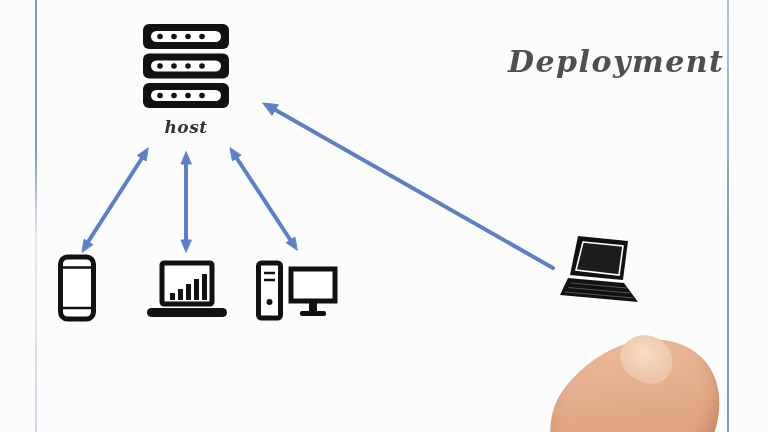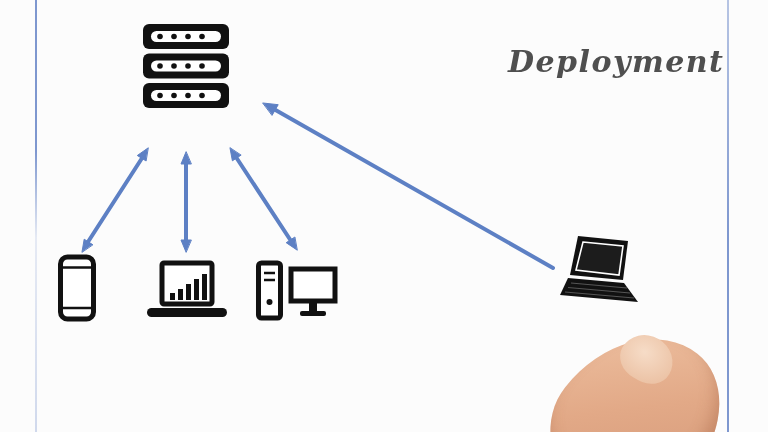--- a/index.html
+++ b/index.html
@@ -141,20 +141,21 @@
         <circle cx="31" cy="42" r="2.8"></circle>
       <circle cx="45" cy="42" r="2.8"></circle>
         <circle cx="59" cy="42" r="2.8"></circle>
       <circle cx="17" cy="71.5" r="2.8"></circle>
         <circle cx="31" cy="71.5" r="2.8"></circle>
       <circle cx="45" cy="71.5" r="2.8"></circle>
         <circle cx="59" cy="71.5" r="2.8"></circle>
     </g>
   </svg>
 
+  <div class="host-label">host</div>
 
   <div class="title">Deployment</div>
 
   <svg class="icon-abs" style="left:57px; top:254px;" width="40" height="68" viewBox="0 0 40 68" xmlns="http://www.w3.org/2000/svg">
     <rect x="3.5" y="3" width="33" height="62" rx="7" fill="#ffffff" stroke="#111111" stroke-width="5"></rect>
     <line x1="6" y1="13.5" x2="34" y2="13.5" stroke="#111111" stroke-width="2.5"></line>
     <line x1="6" y1="54" x2="34" y2="54" stroke="#111111" stroke-width="2.5"></line>
   </svg>
 
   <svg class="icon-abs" style="left:147px; top:260px;" width="80" height="62" viewBox="0 0 80 62" xmlns="http://www.w3.org/2000/svg">

